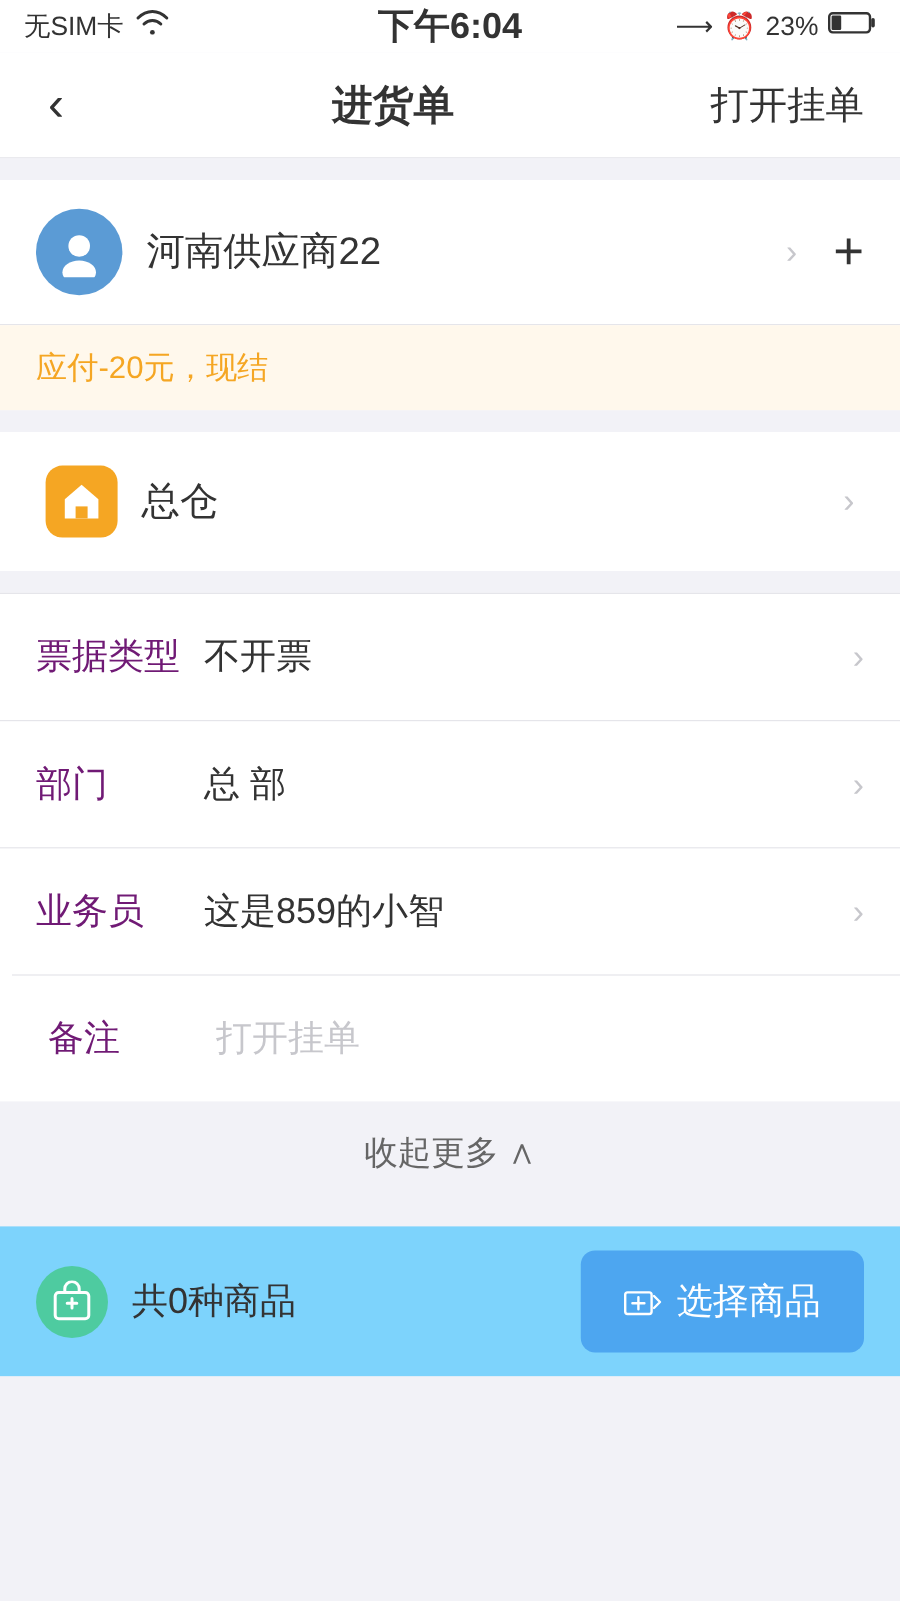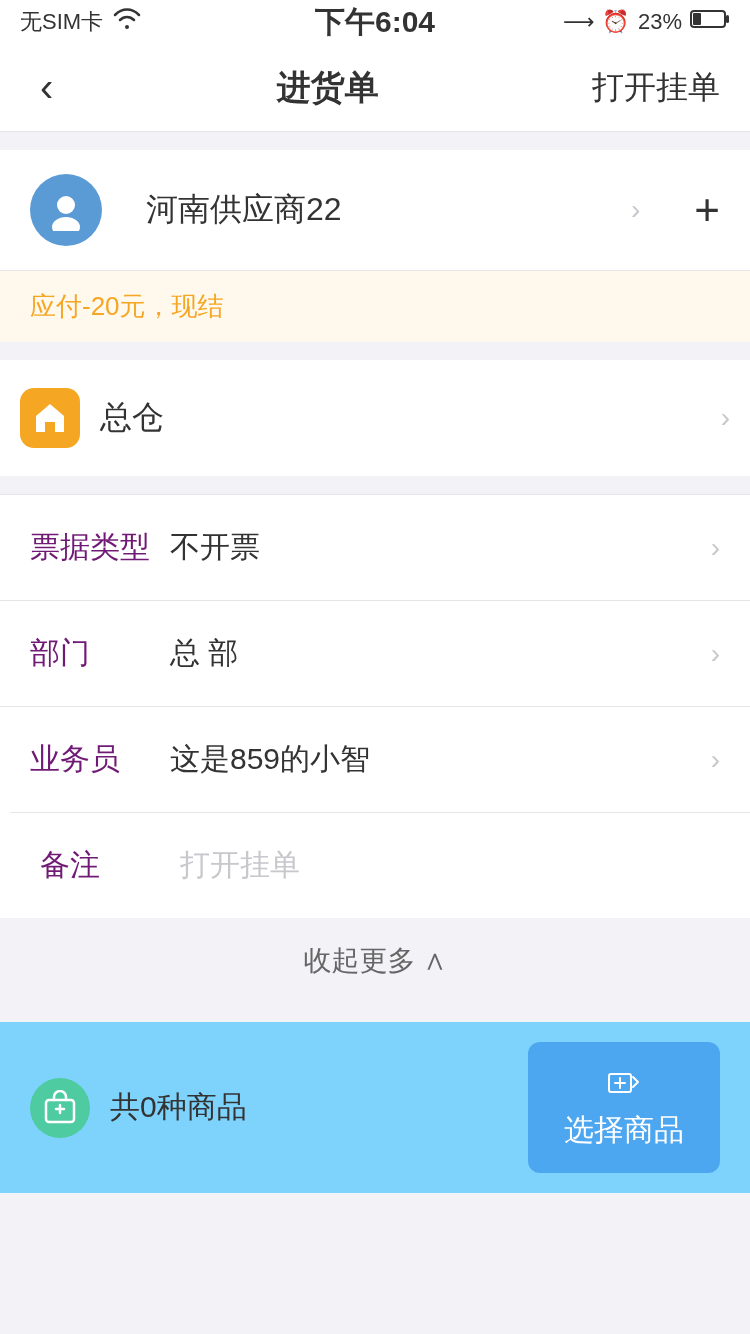--- a/index.html
+++ b/index.html
@@ -80,21 +80,20 @@
     .card {
       background: #fff;
     }
 
     
     .supplier-row {
       display: flex;
       align-items: center;
       padding: 24px 30px;
       border-bottom: 1px solid #e5e5ea;
-      gap: 24px;
     }
     .supplier-avatar {
       width: 72px;
       height: 72px;
       border-radius: 50%;
       background: #5b9bd5;
       display: flex;
       align-items: center;
       justify-content: center;
       margin-right: 20px;
@@ -122,21 +121,21 @@
       background: #fff8ec;
       padding: 18px 30px;
       font-size: 26px;
       color: #f5a623;
     }
 
     
     .warehouse-row {
       display: flex;
       align-items: center;
-      padding: 28px 20px;
+      padding: 28px 38px;
       cursor: pointer;
     }
     .warehouse-icon {
       width: 60px;
       height: 60px;
       border-radius: 14px;
       background: #f5a623;
       display: flex;
       align-items: center;
       justify-content: center;
@@ -216,21 +215,20 @@
       color: #fff;
       border: none;
       border-radius: 12px;
       padding: 22px 36px;
       font-size: 30px;
       display: flex;
       align-items: center;
       gap: 12px;
       cursor: pointer;
       white-space: nowrap;
-      flex-direction: column;
     }
 
     .content-area {
       background: #f2f2f7;
       min-height: 300px;
     }
   </style>
 </head>
 <body>
 

